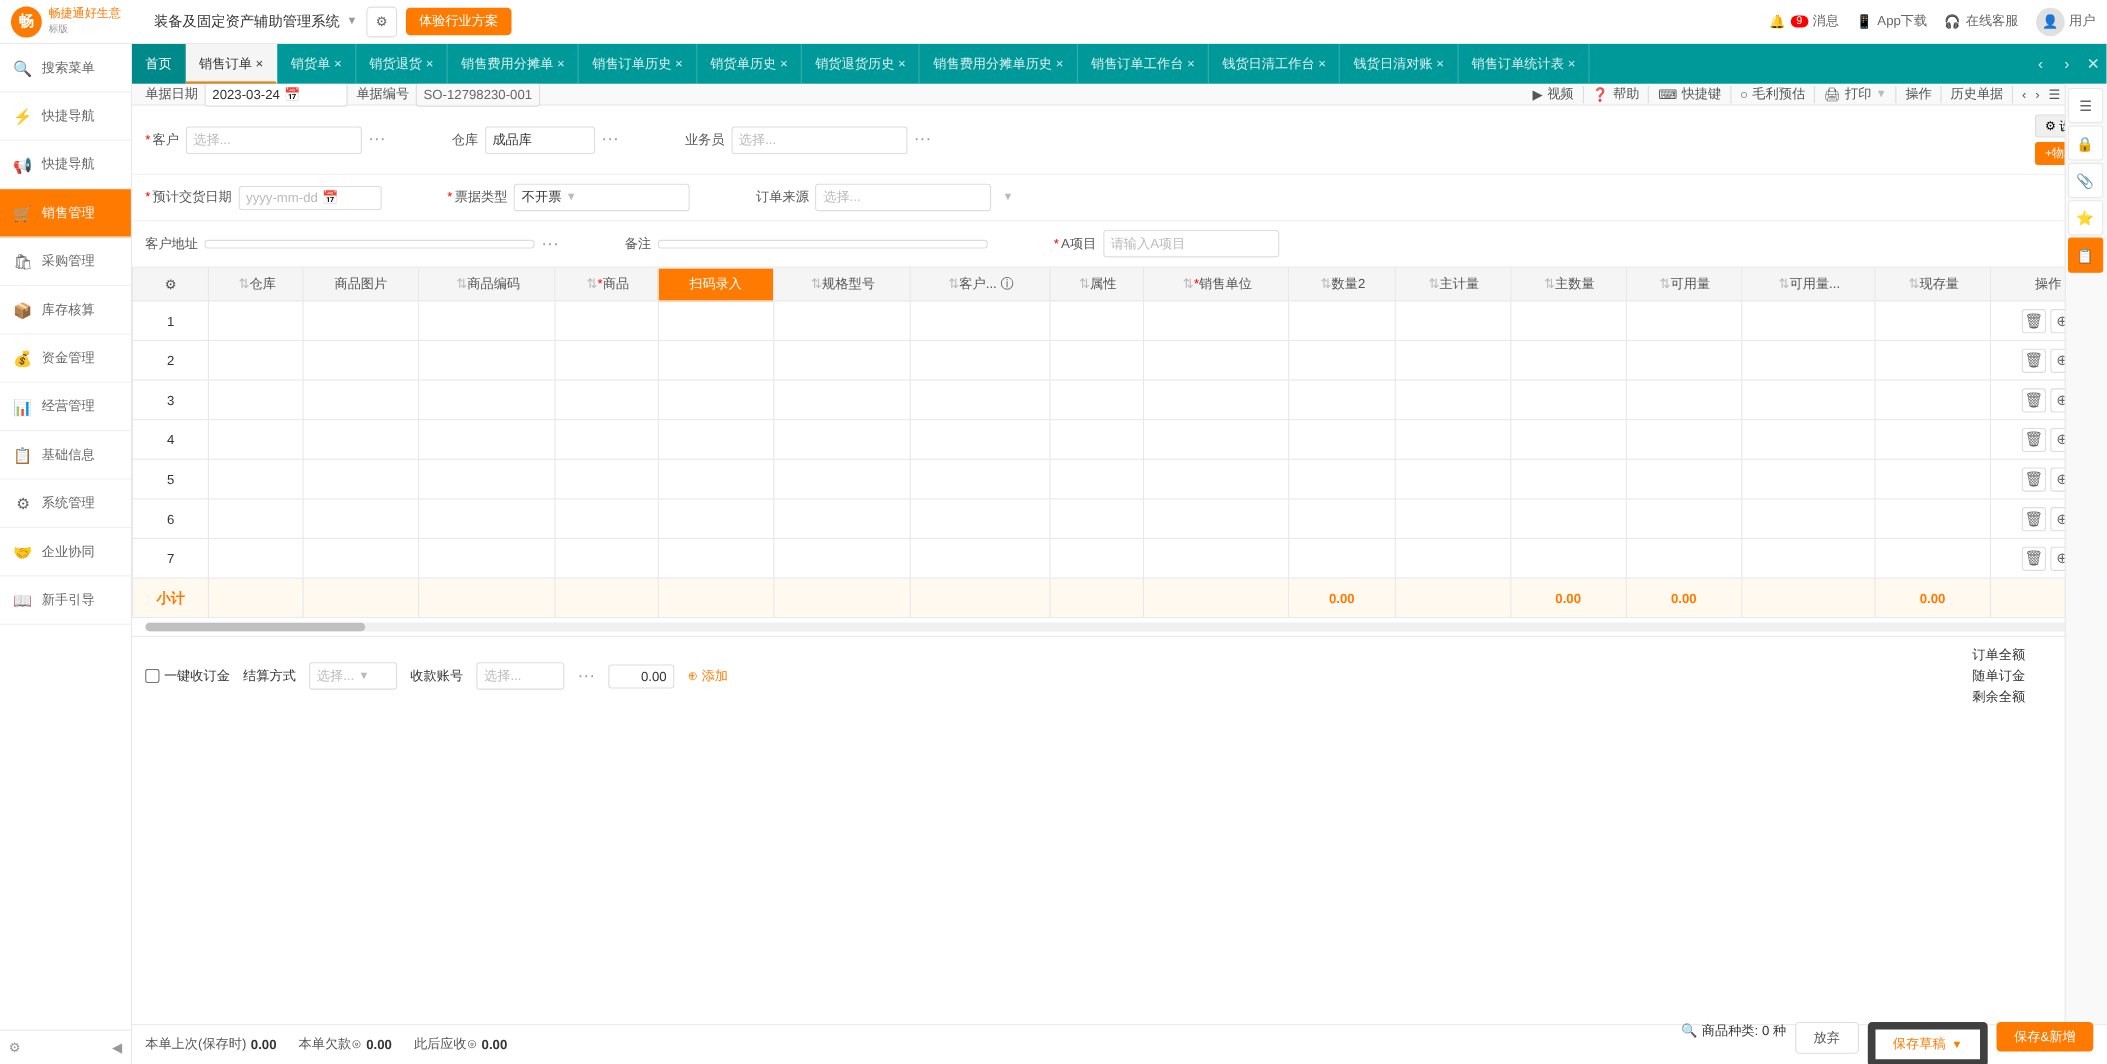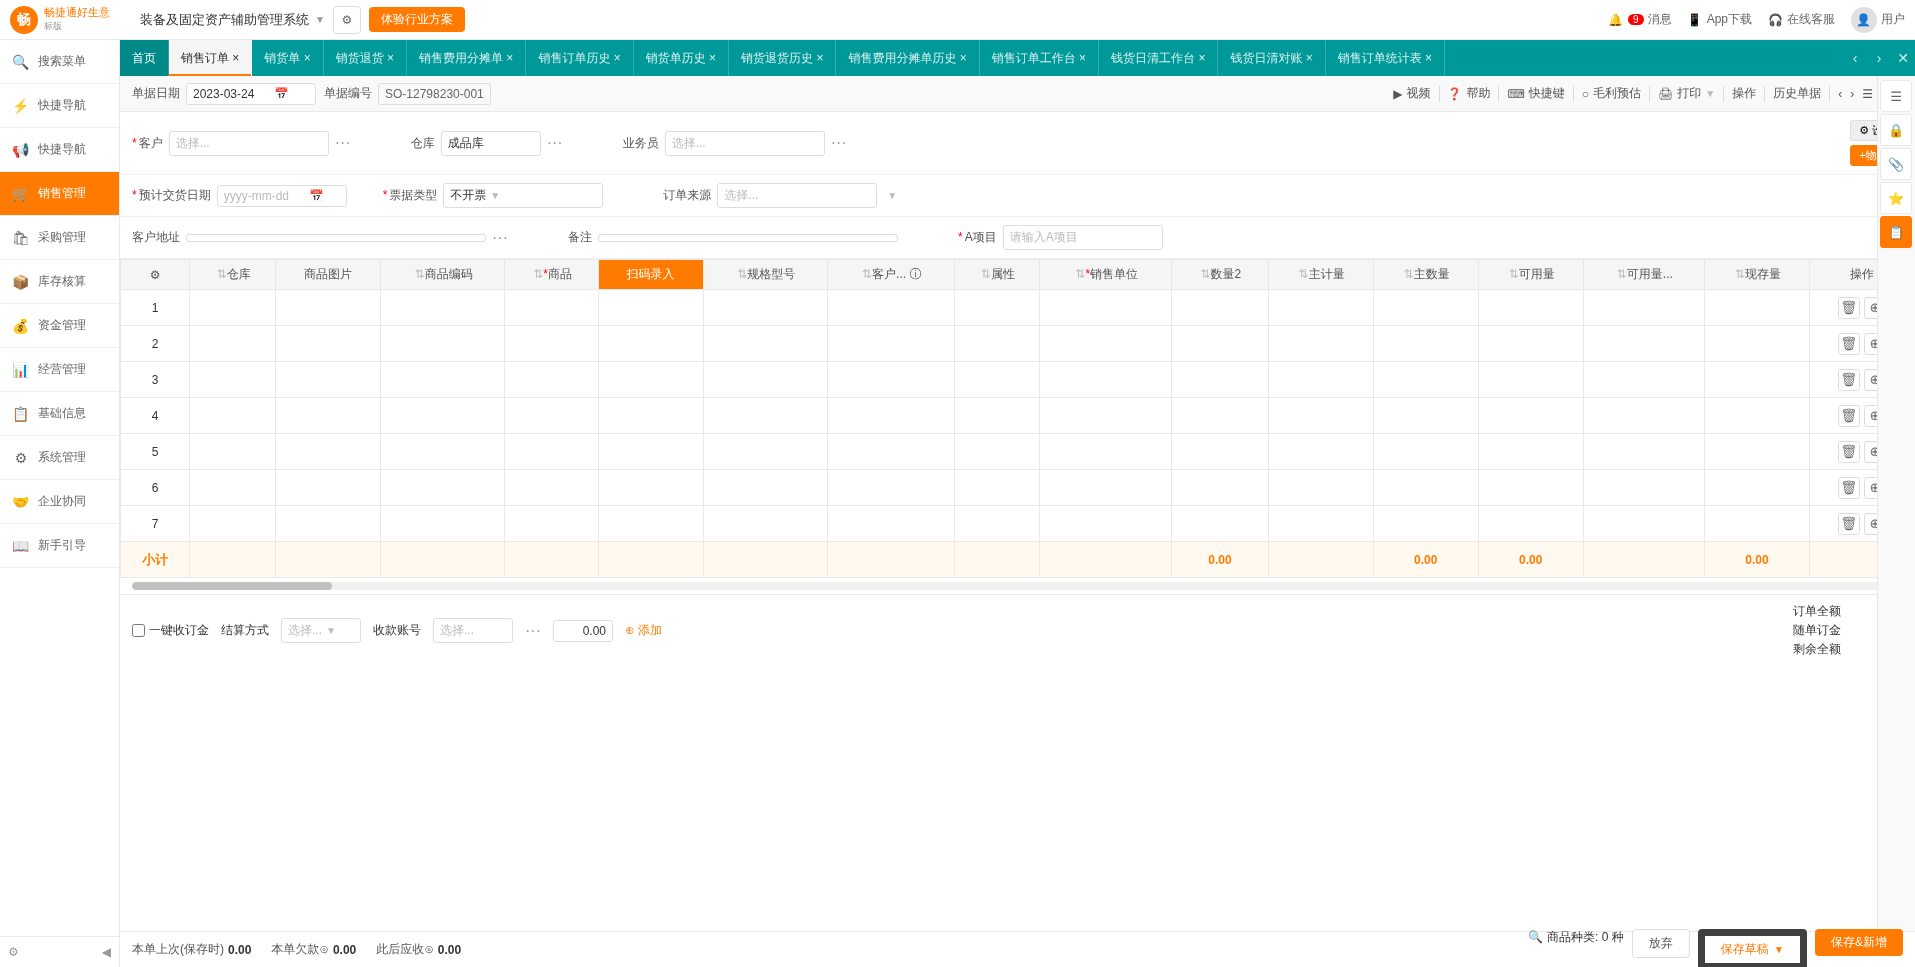--- a/index.html
+++ b/index.html
@@ -138,21 +138,21 @@
       overflow-y: auto;
     }
     .content-area {
       background: #fff;
       margin: 0;
       min-height: 100%;
     }
 
     
     .form-toolbar {
-      height: 36px;
+      height: 20px;
       display: flex; align-items: center;
       padding: 0 12px;
       background: #f9f9f9;
       border-bottom: 1px solid #e8e8e8;
       gap: 8px;
       font-size: 12px;
     }
     .toolbar-item {
       display: flex; align-items: center; gap: 4px;
       color: #555; cursor: pointer;
@@ -182,21 +182,21 @@
     .select-field {
       display: flex; align-items: center;
       border: 1px solid #ddd; border-radius: 3px;
       padding: 3px 6px; background: #fff; min-width: 100px;
       gap: 4px; cursor: pointer;
     }
     .select-arrow { color: #bbb; font-size: 10px; }
     .date-input {
       display: flex; align-items: center;
       border: 1px solid #ddd; border-radius: 3px;
-      padding: 3px 6px; background: #fff; gap: 20px; min-width: 130px;
+      padding: 3px 6px; background: #fff; gap: 4px; min-width: 130px;
     }
 
     
     .form-tabs {
       display: flex;
       gap: 0;
       border-bottom: 1px solid #e8e8e8;
       padding: 0 12px;
       margin-top: 8px;
     }
@@ -537,21 +537,21 @@
     </div>
 
     <div class="form-row">
       <div class="field-group">
         <span class="field-label required">预计交货日期</span>
         <div class="date-input">
           <span style="color:#bbb;">yyyy-mm-dd</span>
           <span style="color:#bbb;">📅</span>
         </div>
       </div>
-      <div class="field-group" style="margin-left:16px;align-items:center;">
+      <div class="field-group" style="margin-left:40px;align-items:center;">
         <span class="field-label required">票据类型</span>
         <div class="select-field" style="min-width:160px;">
           <span>不开票</span>
           <span class="select-arrow">▼</span>
         </div>
       </div>
       <div class="field-group" style="margin-left:40px;">
         <span class="field-label">订单来源</span>
         <div class="field-input placeholder wide">
           <span>选择...</span>

